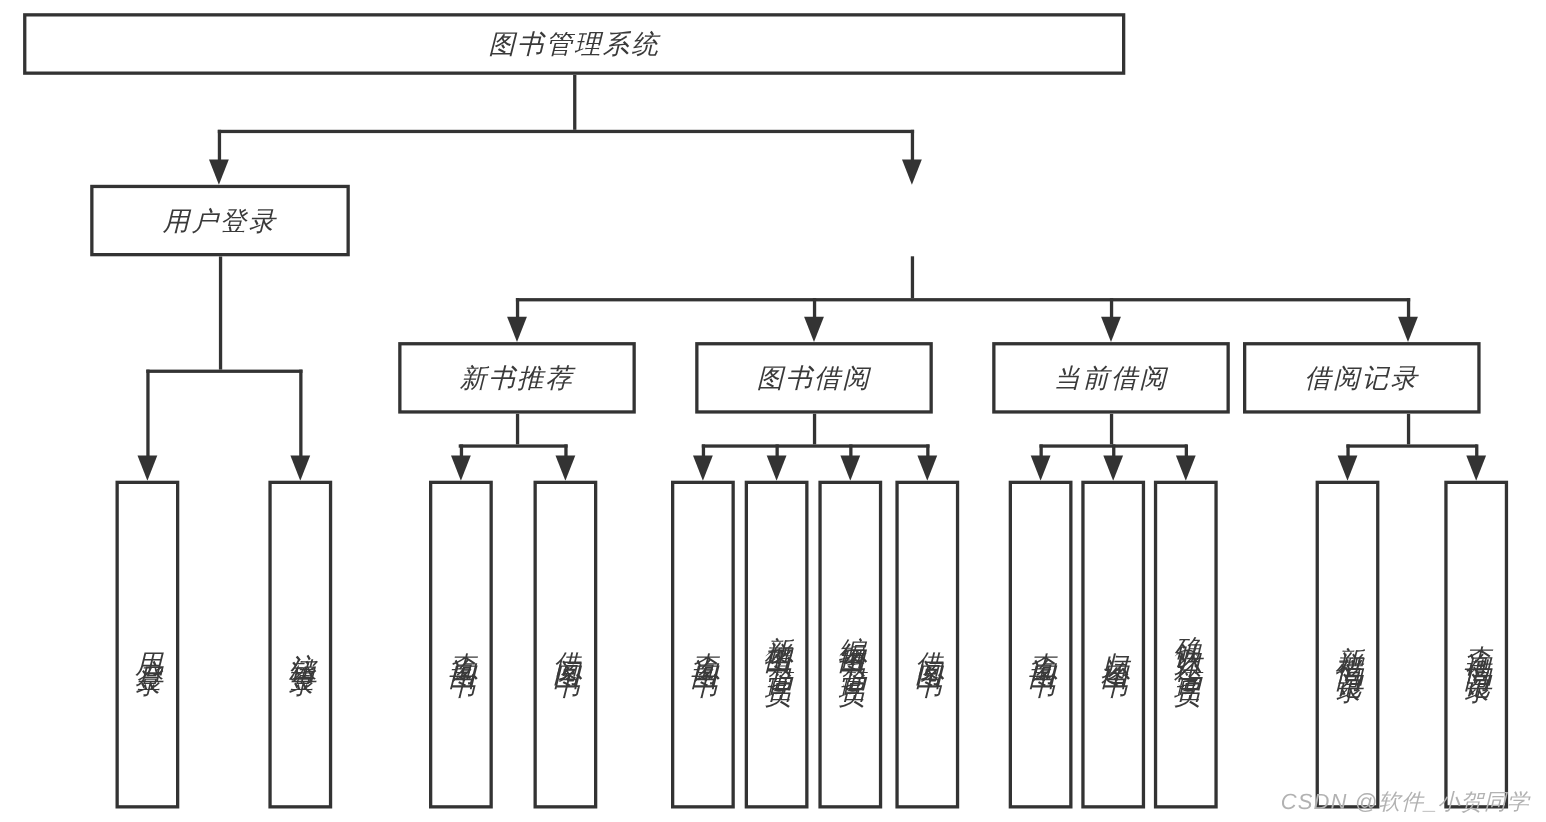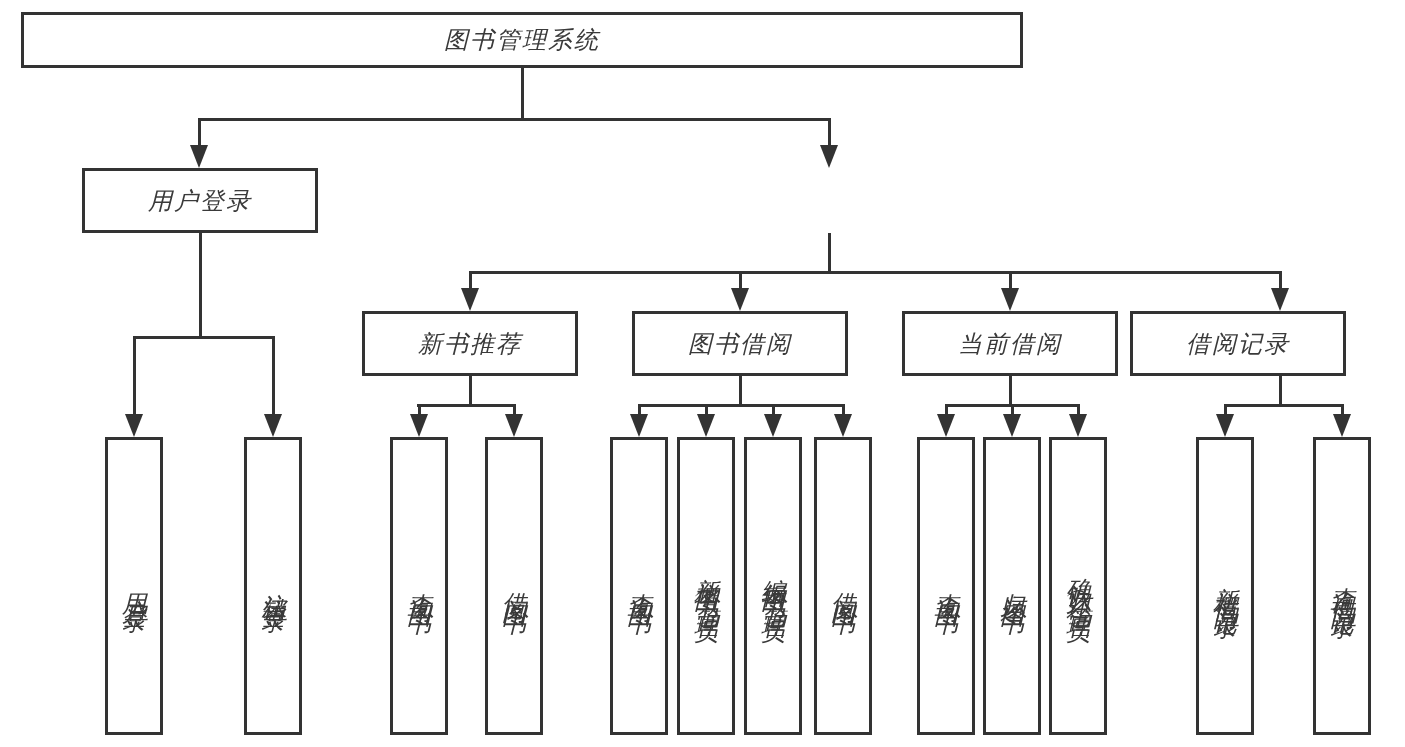--- a/index.html
+++ b/index.html
@@ -169,14 +169,15 @@
     <span class="vtext">确认归还（管理员）</span>
   </div>
 
   <div class="node" style="left:1196px;top:437px;width:58px;height:298px">
     <span class="vtext">新增借阅记录</span>
   </div>
   <div class="node" style="left:1313px;top:437px;width:58px;height:298px">
     <span class="vtext">查询借阅记录</span>
   </div>
 
+  <div class="watermark">CSDN @软件_小贺同学</div>
 
 </div>
 
 </body></html>

